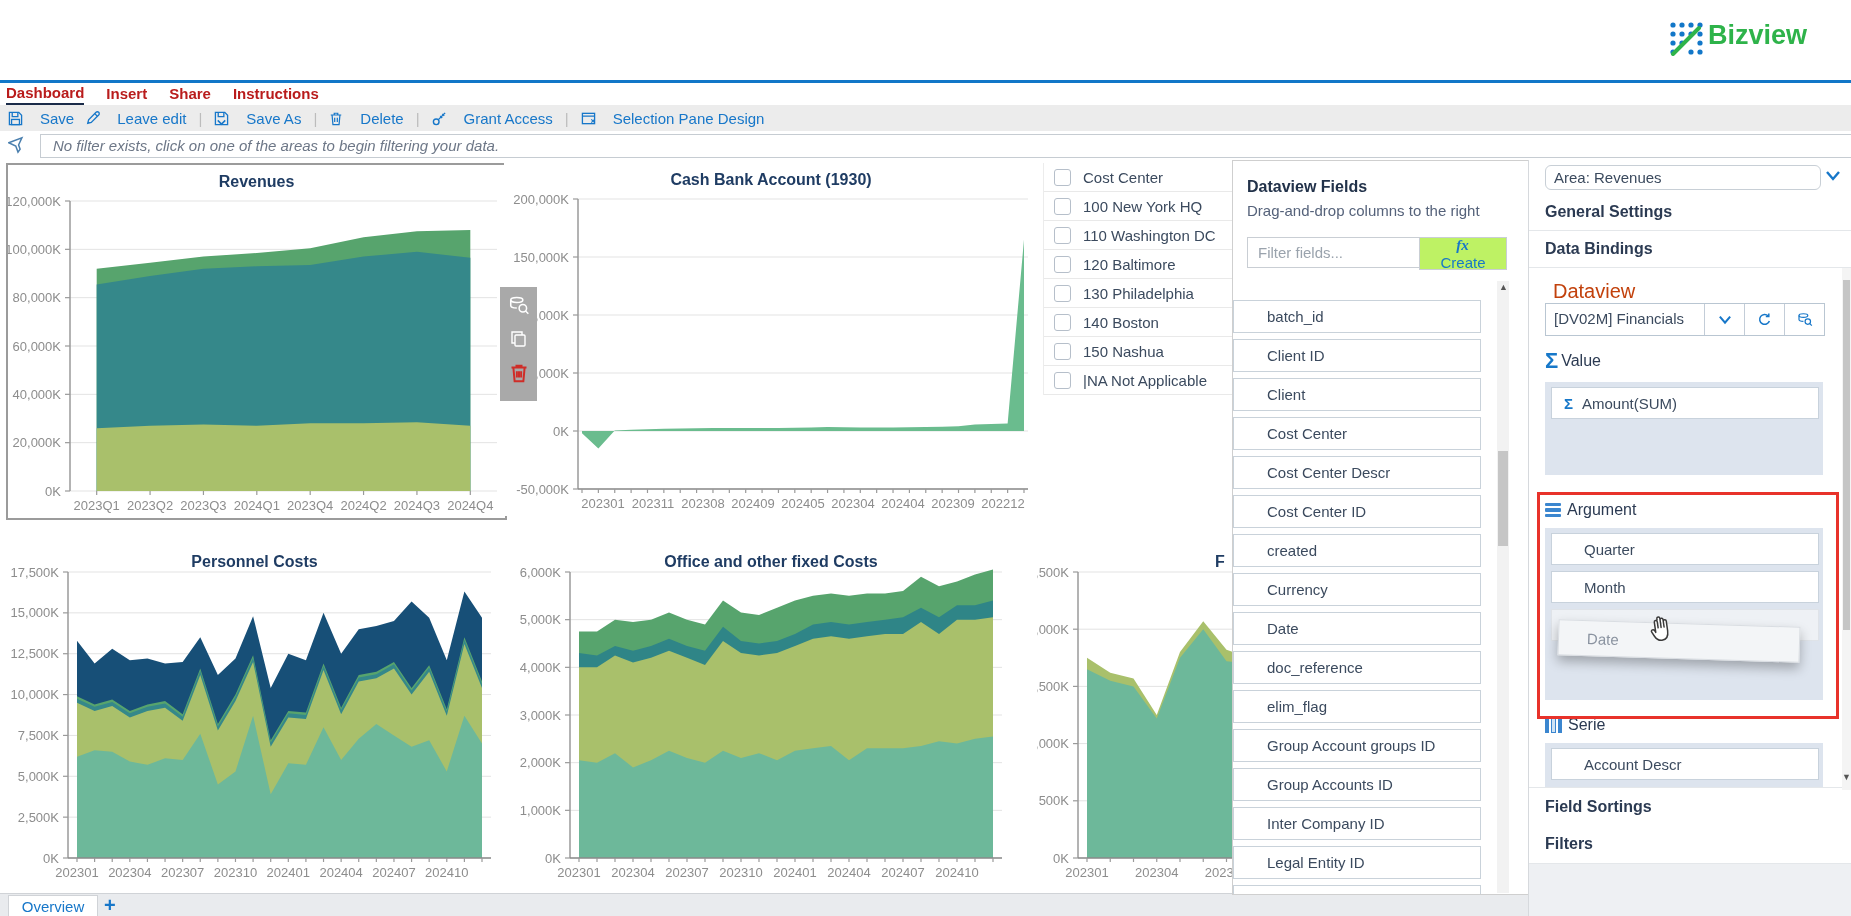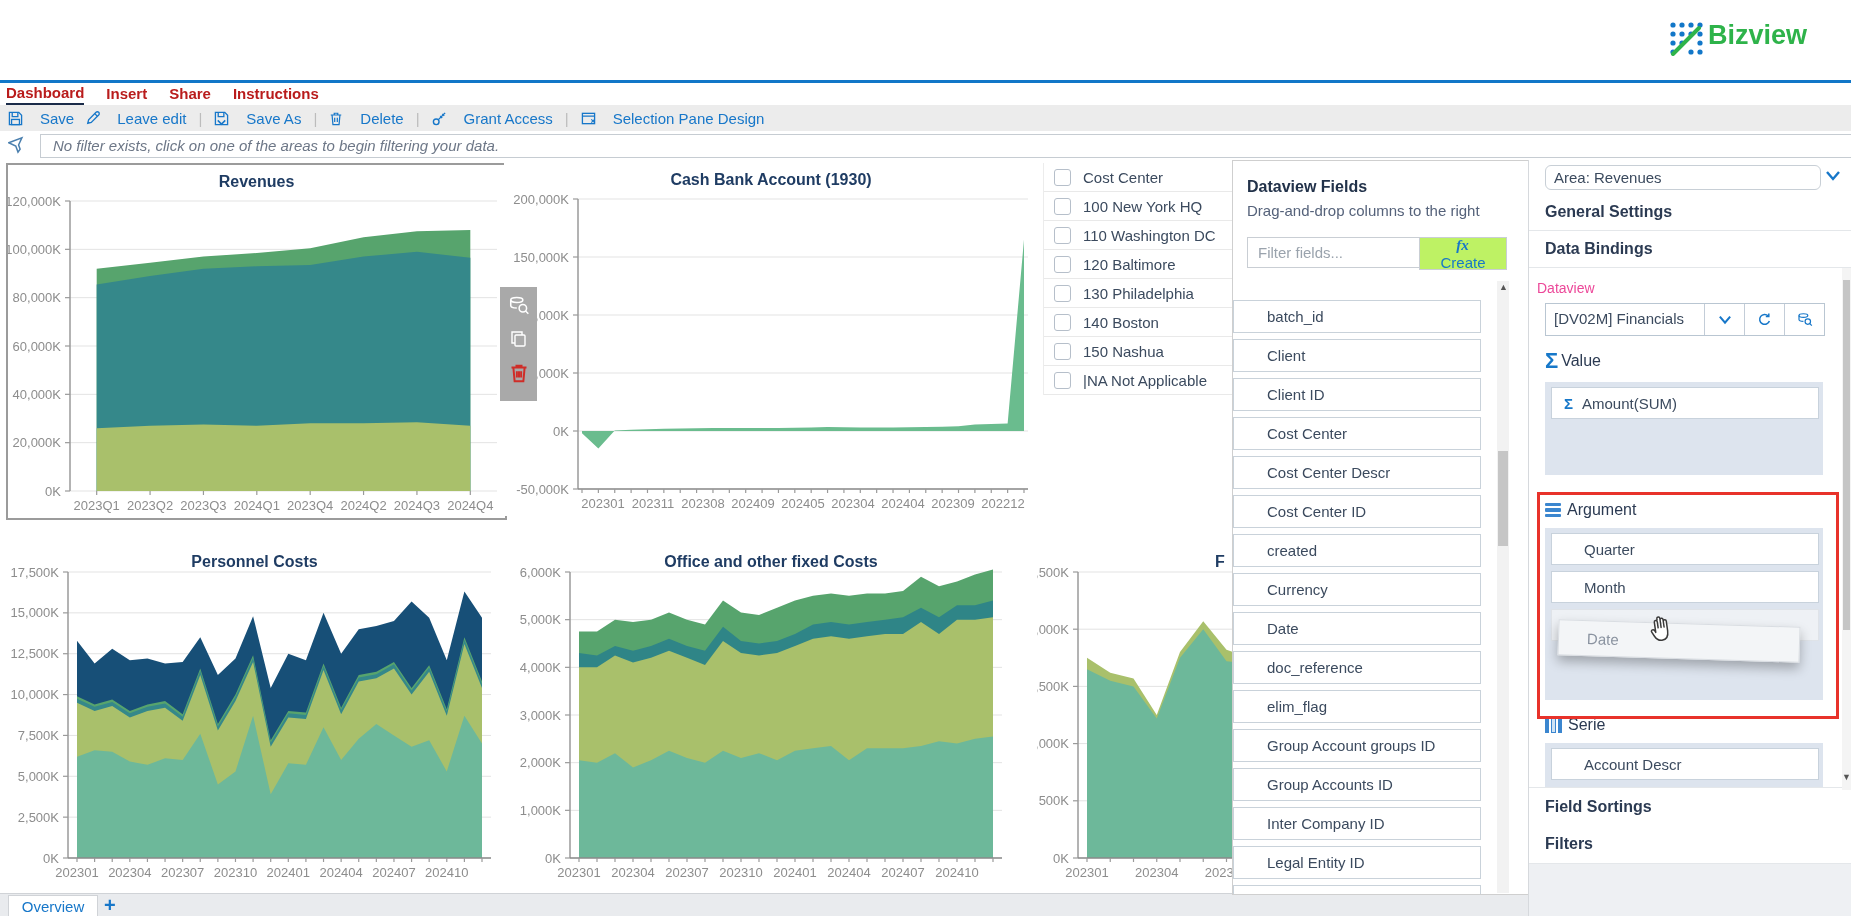--- a/index.html
+++ b/index.html
@@ -56,21 +56,21 @@
   .field-item{height:31px;border:1px solid #c9d2da;background:#fff;margin-bottom:6px;display:flex;align-items:center;padding-left:33px;font-size:15px;color:#3b4a5e;cursor:grab;}
   .fp-track{left:264px;top:120px;width:12px;height:612px;background:#f2f2f2;}
   .fp-up{left:266px;top:121px;font-size:9px;color:#555;}
   .fp-thumb{left:265px;top:290px;width:10px;height:95px;background:#c6c6c6;}
   
   .props{left:1528px;top:160px;width:323px;height:756px;background:#fff;border-left:1px solid #d6d9dd;z-index:10;}
   .prow{position:absolute;left:0;width:323px;border-bottom:1px solid #e4e7ea;background:#fff;}
   .sec-label{font-size:16px;font-weight:bold;color:#2b3a52;padding-left:16px;}
   .area-select{position:absolute;left:16px;top:5px;width:266px;height:23px;border:1px solid #c8cfd6;border-radius:6px;
       font-size:15px;color:#3b4a5e;line-height:23px;padding-left:8px;background:#fff;cursor:pointer;}
-  .small-label{position:absolute;left:8px;font-size:14px;color:#ec4899;}
+  .small-label{position:absolute;left:24px;font-size:20px;color:#c2410c;}
   .dv-select{position:absolute;left:16px;top:143px;width:278px;height:31px;border:1px solid #b9c6d2;display:flex;background:#fff;}
   .dv-text{flex:1;font-size:15px;color:#3b4a5e;line-height:29px;padding-left:8px;white-space:nowrap;overflow:hidden;}
   .dv-btn{width:39px;border-left:1px solid #c3cdd8;display:flex;align-items:center;justify-content:center;cursor:pointer;}
   .zone-label{position:absolute;left:16px;display:flex;align-items:center;gap:3px;font-size:16px;color:#2b3a52;}
   .sigma-big{font-size:22px;font-weight:bold;color:#1778c9;line-height:1;}
   .dropzone{position:absolute;left:16px;width:278px;background:#dde4ee;}
   .zone-item{position:absolute;left:6px;width:266px;height:30px;background:#fff;border:1px solid #c8d2dc;display:flex;align-items:center;font-size:15px;color:#3b4a5e;}
   .zone-item .txt{padding-left:32px;}
   .sigma-sm{font-size:15px;font-weight:bold;color:#1778c9;padding-left:12px;}
   .sigma-sm + .txt{padding-left:9px;}
@@ -543,25 +543,25 @@
     <span class="fx">fx</span>
     <span>Create</span>
   </div>
   <div class="abs field-list">
 
       <div class="field-item">
         <span>batch_id</span>
       </div>
 
       <div class="field-item">
+        <span>Client ID</span>
+      </div>
+
+      <div class="field-item">
         <span>Client</span>
-      </div>
-
-      <div class="field-item">
-        <span>Client ID</span>
       </div>
 
       <div class="field-item">
         <span>Cost Center</span>
       </div>
 
       <div class="field-item">
         <span>Cost Center Descr</span>
       </div>
 

